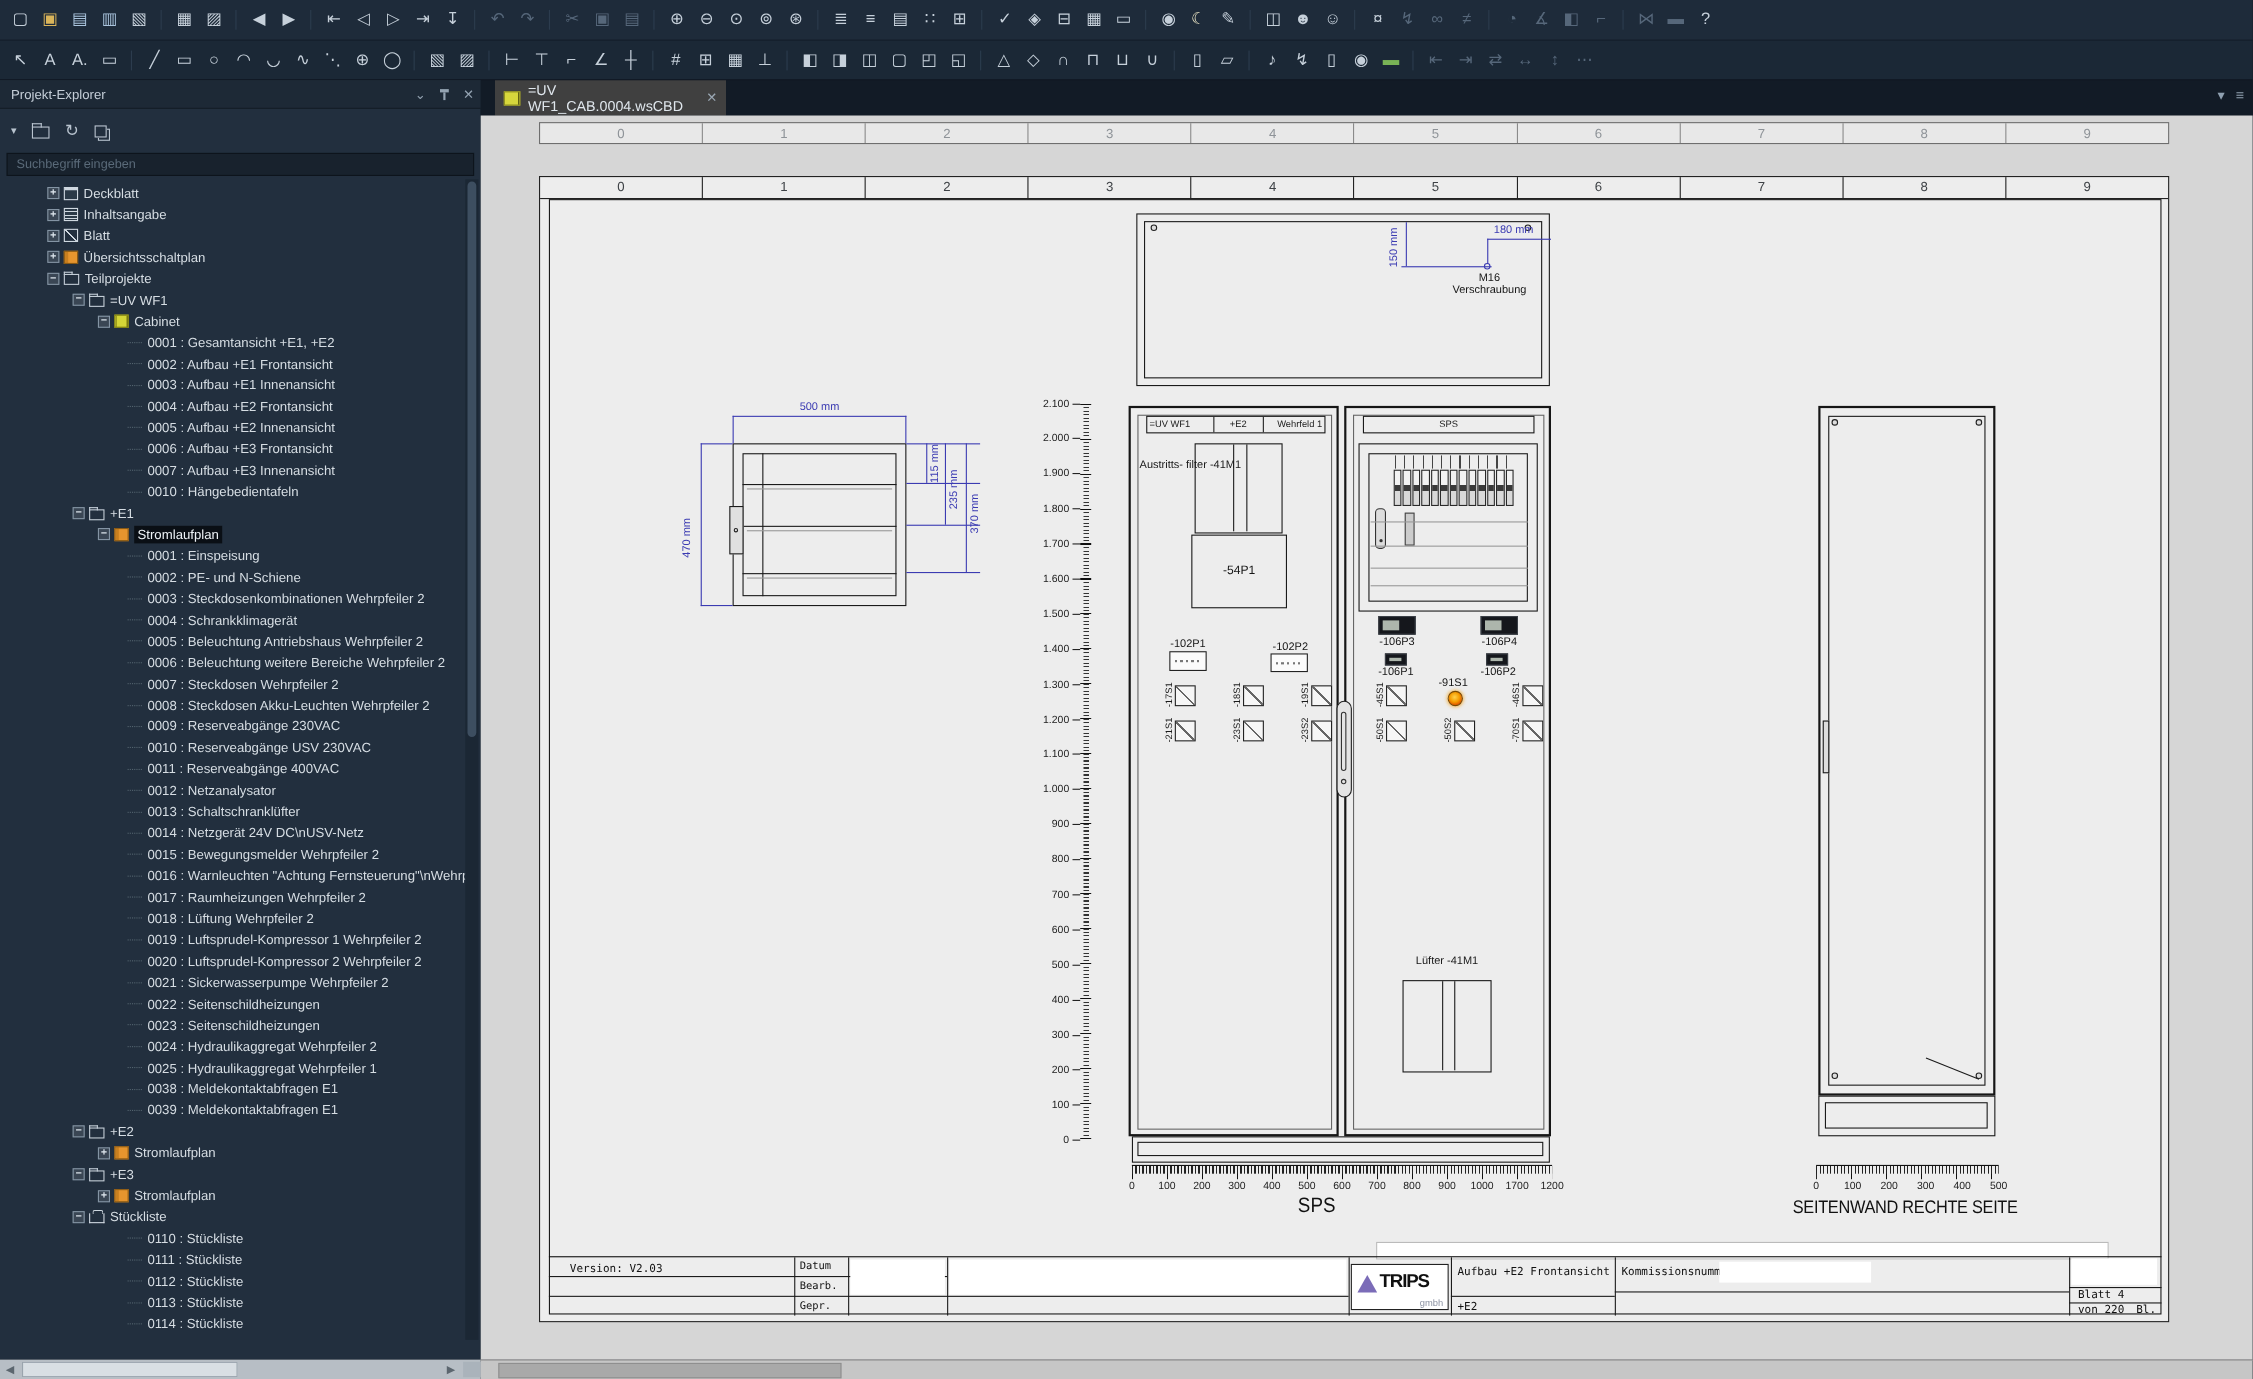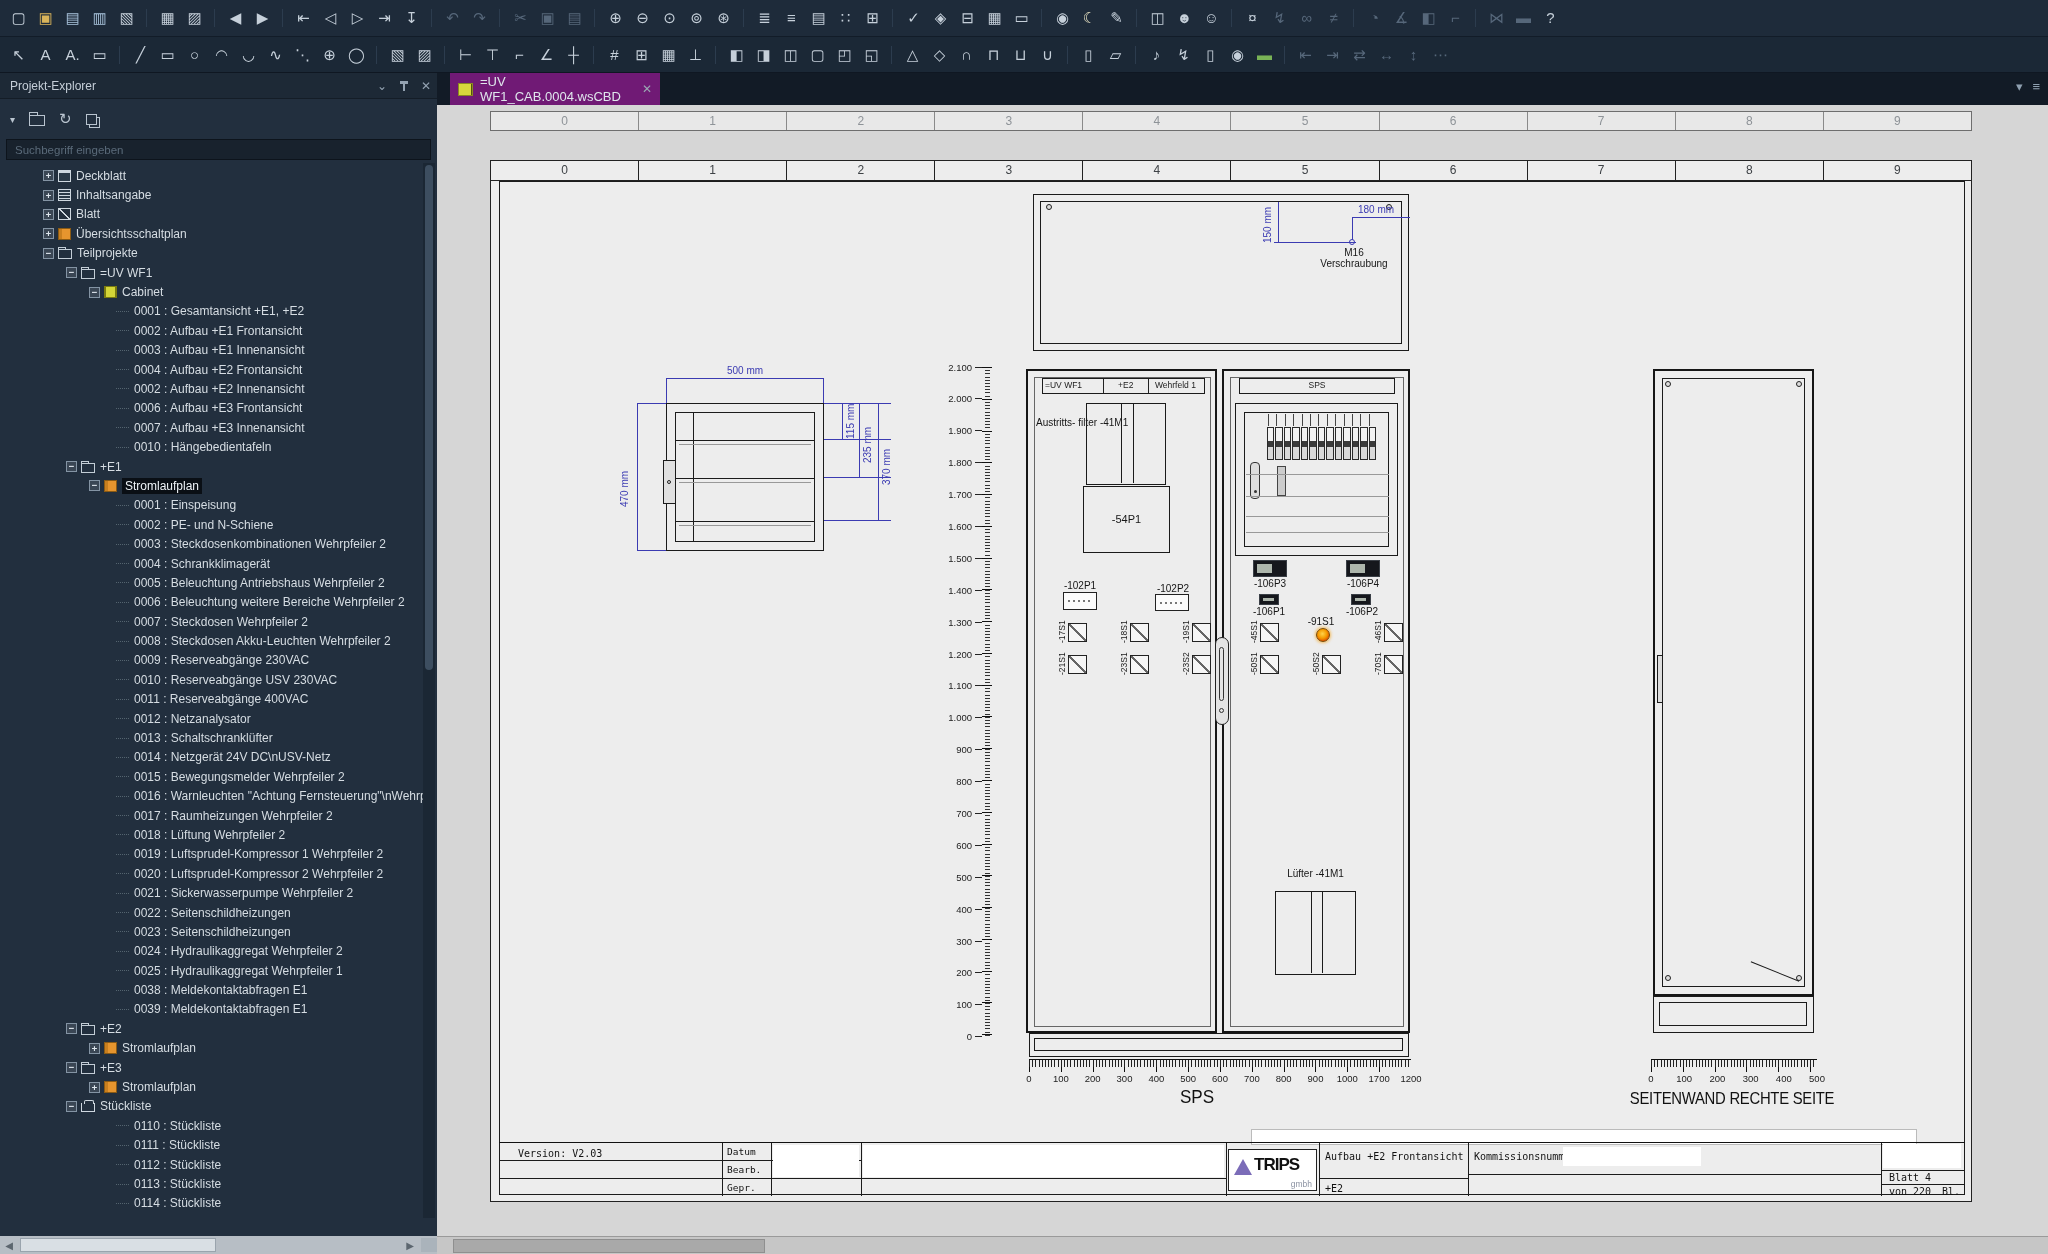--- a/index.html
+++ b/index.html
@@ -56,21 +56,21 @@
   
   .hscroll{position:absolute;top:1236px;height:18px;display:flex;align-items:center}
   #side-hscroll{left:0;width:437px;background:#b7bec5}
   #side-hscroll .arr{width:18px;text-align:center;color:#5c666f;font-size:10px}
   #side-hthumb{width:196px;height:14px;background:#d9dfe4;border:1px solid #9aa4ad;margin-left:2px}
   #side-hcorner{position:absolute;right:0;top:2px;width:16px;height:14px;background:#aab3bb}
   #canvas-hscroll{left:437px;width:1611px;background:#c6c6c6;border-top:1px solid #9a9a9a}
   #canvas-hthumb{position:absolute;left:16px;top:2px;width:312px;height:14px;background:#a9a9a9;border:1px solid #8f8f8f}
   
   #tabbar{position:absolute;left:437px;top:73px;width:1611px;height:32px;background:#121b26}
-  #doc-tab{position:absolute;left:13px;top:0;width:210px;height:32px;background:#701a75;
+  #doc-tab{position:absolute;left:13px;top:0;width:210px;height:32px;background:#404040;
     display:flex;align-items:center;gap:7px;padding:0 8px;color:#dfe6ec;font-size:13px}
   .tab-cab-icon{width:15px;height:13px;background:#d7d73c;border:1px solid #8a8a20;
     box-shadow:inset -8px 0 0 -7px #55550e;flex:none}
   .tab-close{margin-left:auto;color:#9aa7b3;font-size:12px}
   .tabbar-right{position:absolute;right:8px;top:6px;display:flex;gap:10px;color:#8fa0b0;font-size:13px}
   
   #canvas{position:absolute;left:437px;top:105px;width:1611px;height:1131px;background:#d6d6d6;overflow:hidden}
   #col-strip{position:absolute;left:53px;top:6px;width:1482px;height:20px;background:#e8e8e8;
     border:1px solid #6e6e6e;display:flex}
   #col-strip .cell{flex:1;border-right:1px solid #8a8a8a;text-align:center;font-size:12px;color:#8e9398;line-height:18px}
@@ -291,21 +291,21 @@
         <div class="trow">
           <span class="dash" style="margin-left: 116px;"></span>
           <span class="tlab">0003 : Aufbau +E1 Innenansicht</span>
         </div>
         <div class="trow">
           <span class="dash" style="margin-left: 116px;"></span>
           <span class="tlab">0004 : Aufbau +E2 Frontansicht</span>
         </div>
         <div class="trow">
           <span class="dash" style="margin-left: 116px;"></span>
-          <span class="tlab">0002 : Aufbau +E2 Innenansicht</span>
+          <span class="tlab">0005 : Aufbau +E2 Innenansicht</span>
         </div>
         <div class="trow">
           <span class="dash" style="margin-left: 116px;"></span>
           <span class="tlab">0006 : Aufbau +E3 Frontansicht</span>
         </div>
         <div class="trow">
           <span class="dash" style="margin-left: 116px;"></span>
           <span class="tlab">0007 : Aufbau +E3 Innenansicht</span>
         </div>
         <div class="trow">
@@ -662,21 +662,21 @@
           </div>
         </div>
       <div class="abs comb-v" style="left:494px;top:206px;width:5px;height:670px"></div>
       <div class="abs comb-vmaj" style="left:491px;top:206px;width:10px;height:671px"></div>
 
       <div class="abs bx2" style="left:535px;top:208px;width:191px;height:664px">
         <div class="abs" style="left:6px;top:6px;width:177px;height:650px;border:1px solid #666"></div>
         <div class="abs bx" style="left:14px;top:7px;width:163px;height:16px;display:flex;font-size:8.5px;line-height:13px">
           <span style="flex:1.3;border-right:1px solid #222;padding-left:2px">=UV WF1</span>
           <span style="flex:1;border-right:1px solid #222;text-align:center">+E2</span>
-          <span style="flex:1.2;text-align:center;padding-right:2px">Wehrfeld 1</span>
+          <span style="flex:1.2;text-align:right;padding-right:2px">Wehrfeld 1</span>
         </div>
         <span class="abs dtext pre" style="left:8px;top:46px;width:48px;text-align:right;line-height:11px">Austritts-
 filter
 -41M1</span>
         <div class="abs bx15" style="left:58px;top:32px;width:80px;height:82px">
           <div class="abs ln" style="left:34px;top:0;width:1px;height:79px"></div>
           <div class="abs ln" style="left:46px;top:0;width:1px;height:79px"></div>
         </div>
         <div class="abs bx15" style="left:55px;top:115px;width:87px;height:67px">
           <span class="dtext" style="display:block;text-align:center;line-height:64px;font-size:11px">-54P1</span>

